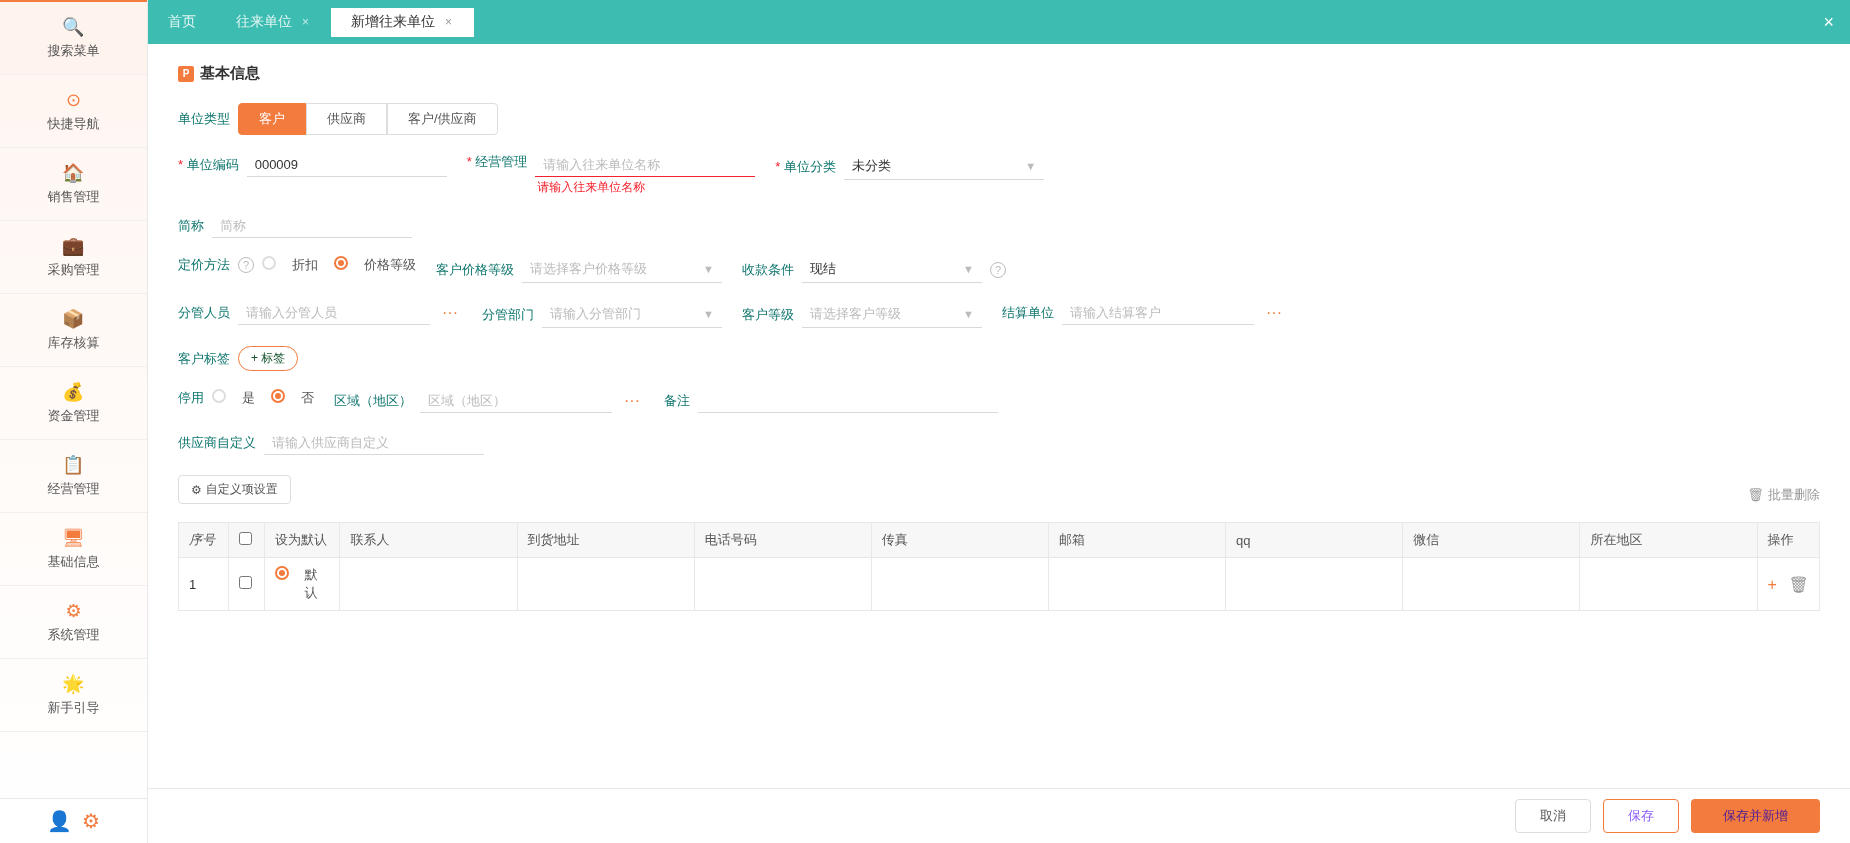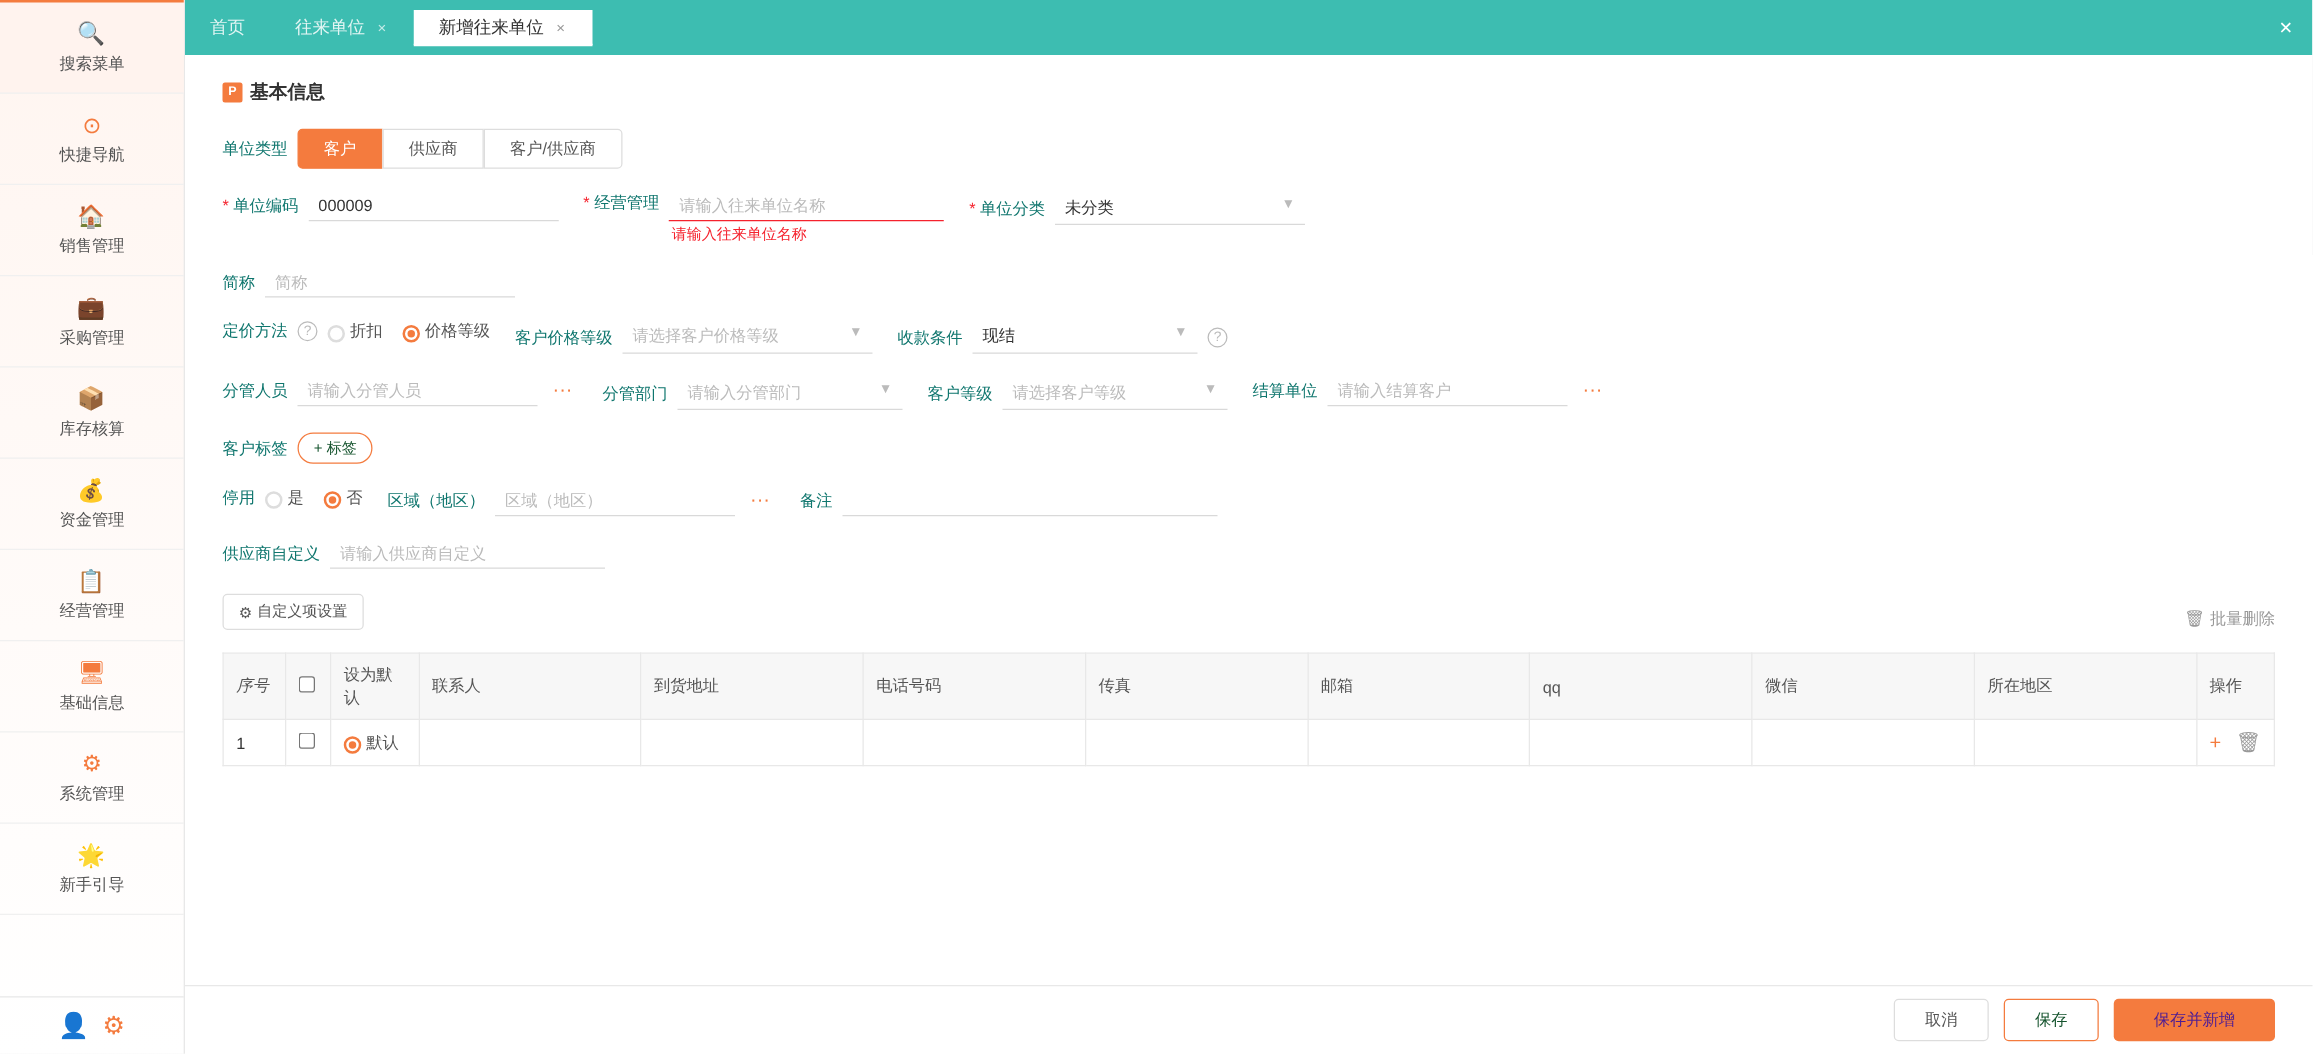--- a/index.html
+++ b/index.html
@@ -191,36 +191,36 @@
       background: #f47b3e;
       color: #fff;
       border-color: #f47b3e;
     }
     .unit-btn:first-child { border-radius: 4px 0 0 4px; }
     .unit-btn:last-child { border-radius: 0 4px 4px 0; }
 
     
     .field-select {
       display: flex;
-      align-items: flex-start;
+      align-items: center;
       border-bottom: 1px solid #d9d9d9;
       padding: 4px 8px;
       min-width: 180px;
       cursor: pointer;
       font-size: 13px;
       color: #bbb;
       gap: 4px;
       position: relative;
     }
     .field-select.has-value { color: #333; }
     .field-select .chevron { margin-left: auto; color: #bbb; font-size: 11px; }
 
     
     .radio-group { display: flex; align-items: center; gap: 16px; }
-    .radio-item { display: flex; align-items: flex-end; gap: 4px; cursor: pointer; font-size: 13px; color: #555; }
+    .radio-item { display: flex; align-items: flex-start; gap: 16px; cursor: pointer; font-size: 13px; color: #555; }
     .radio-dot {
       width: 14px; height: 14px; border-radius: 50%;
       border: 2px solid #ddd;
       display: flex; align-items: center; justify-content: center;
     }
     .radio-dot.checked { border-color: #f47b3e; }
     .radio-dot.checked::after { content: ''; width: 6px; height: 6px; border-radius: 50%; background: #f47b3e; }
 
     
     .ellipsis-btn {
@@ -310,21 +310,21 @@
       background: #fff;
       color: #555;
       cursor: pointer;
       border-radius: 4px;
       font-size: 13px;
     }
     .btn-save {
       padding: 7px 24px;
       border: 1px solid #f47b3e;
       background: #fff;
-      color: #14532d;
+      color: #8b5cf6;
       cursor: pointer;
       border-radius: 4px;
       font-size: 13px;
     }
     .btn-save-new {
       padding: 7px 32px;
       border: none;
       background: #f47b3e;
       color: #4c1d95;
       cursor: pointer;

